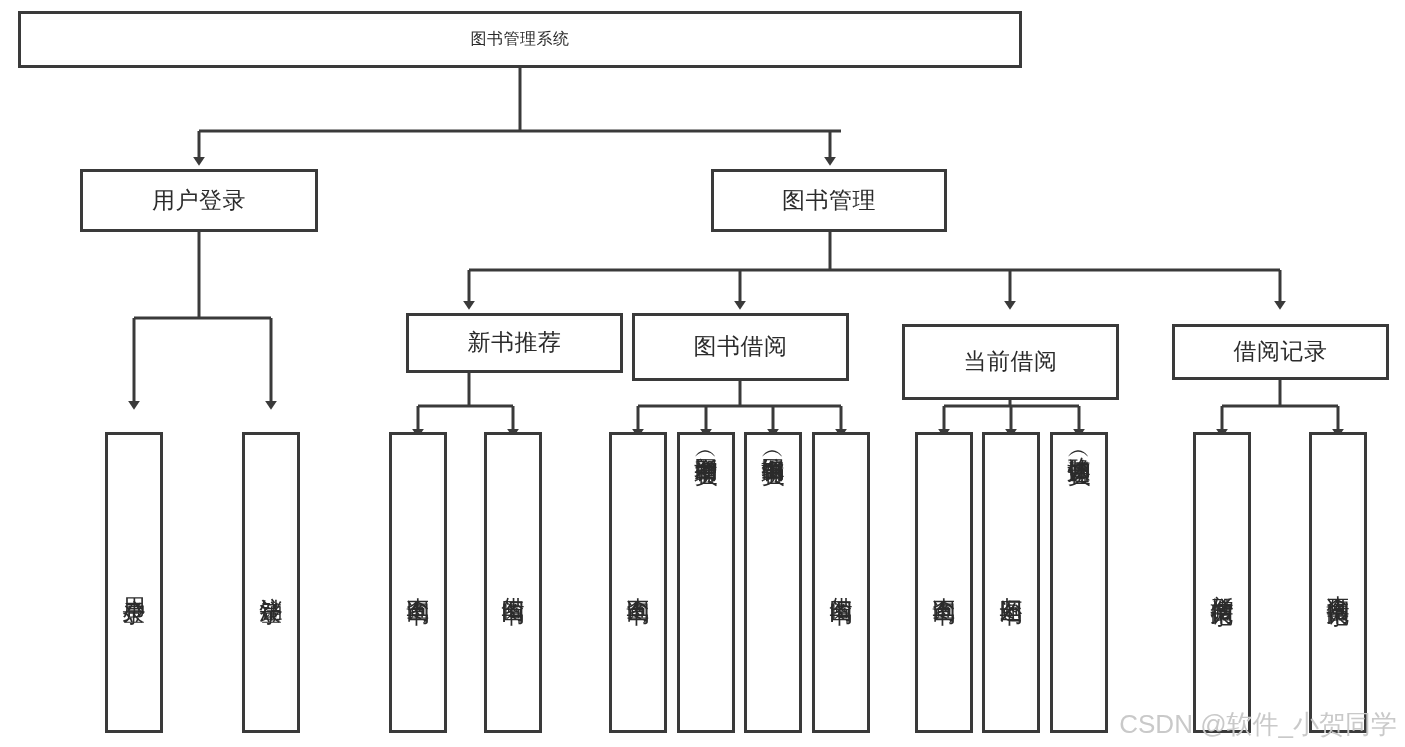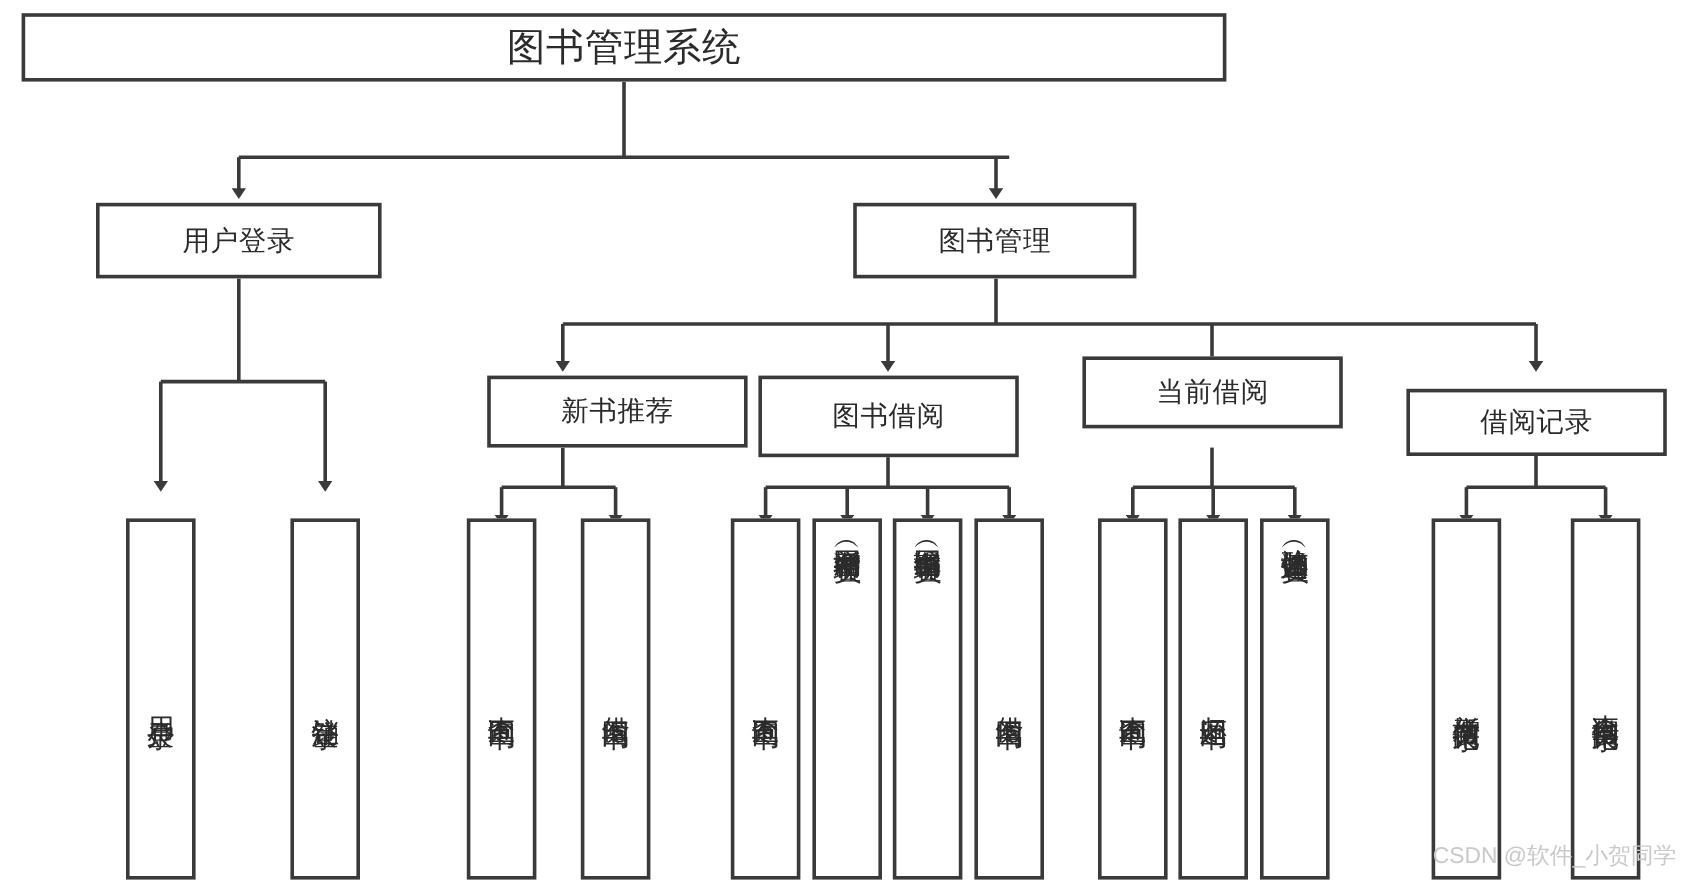--- a/index.html
+++ b/index.html
@@ -40,21 +40,21 @@
     text-align: center;
     line-height: 1.02;
     letter-spacing: 0.5px;
   }
   
   .node.horiz .label {
     font-size: 23px;
     white-space: nowrap;
   }
   .node.root .label {
-    font-size: 32px;
+    font-size: 16px;
   }
   
   .node.vert {
     align-items: center;
     justify-content: center;
     padding: 4px 0;
     overflow: hidden;
   }
   .node.vert .label {
     writing-mode: vertical-rl;
@@ -68,22 +68,22 @@
   .node.vert.tall-text {
     align-items: flex-start;
     justify-content: center;
   }
   .node.vert.tall-text .label {
     letter-spacing: 1px;
   }
   #watermark {
     position: absolute;
     right: 8px;
-    bottom: 21px;
-    font-size: 19px;
+    bottom: 5px;
+    font-size: 26px;
     color: #c9c9c9;
     white-space: nowrap;
     user-select: none;
   }
 </style>
 </head>
 <body>
 
 <div id="canvas">
 
@@ -147,21 +147,21 @@
   <div class="node horiz" style="left:711px; top:169px; width:236px; height:63px;">
     <span class="label">图书管理</span>
   </div>
 
   <div class="node horiz" style="left:361px; top:313px; width:217px; height:60px;margin-left:45px;">
     <span class="label">新书推荐</span>
   </div>
   <div class="node horiz" style="left:632px; top:313px; width:217px; height:68px;">
     <span class="label">图书借阅</span>
   </div>
-  <div class="node horiz" style="left:902px; top:297px; width:217px; height:60px;">
+  <div class="node horiz" style="left:902px; top:324px; width:217px; height:76px;">
     <span class="label">当前借阅</span>
   </div>
   <div class="node horiz" style="left:1172px; top:324px; width:217px; height:56px;">
     <span class="label">借阅记录</span>
   </div>
 
   <div class="node vert" style="left:105px; top:432px; width:58px; height:301px;">
     <span class="label">用户登录</span>
   </div>
   <div class="node vert" style="left:242px; top:432px; width:58px; height:301px;">

